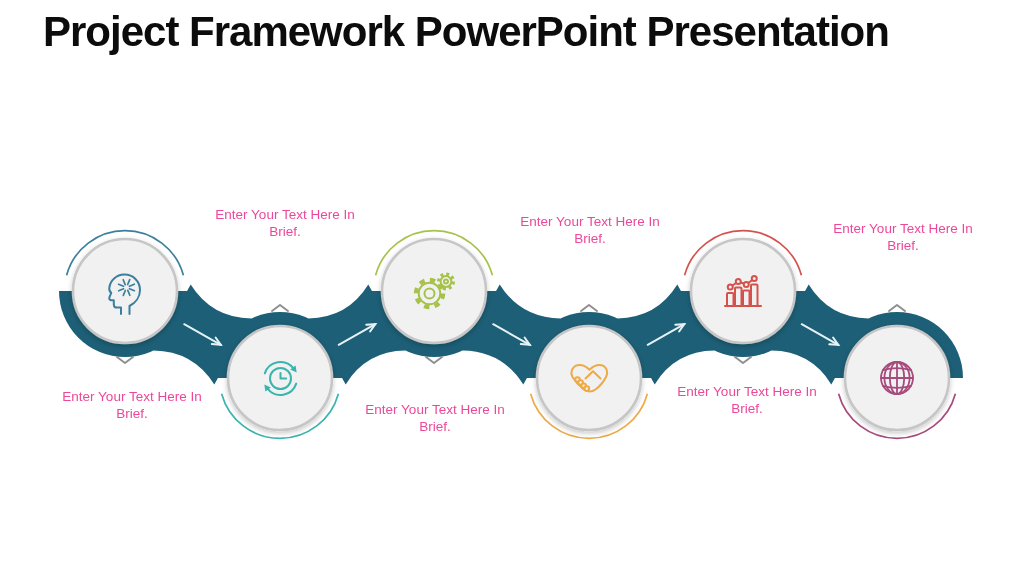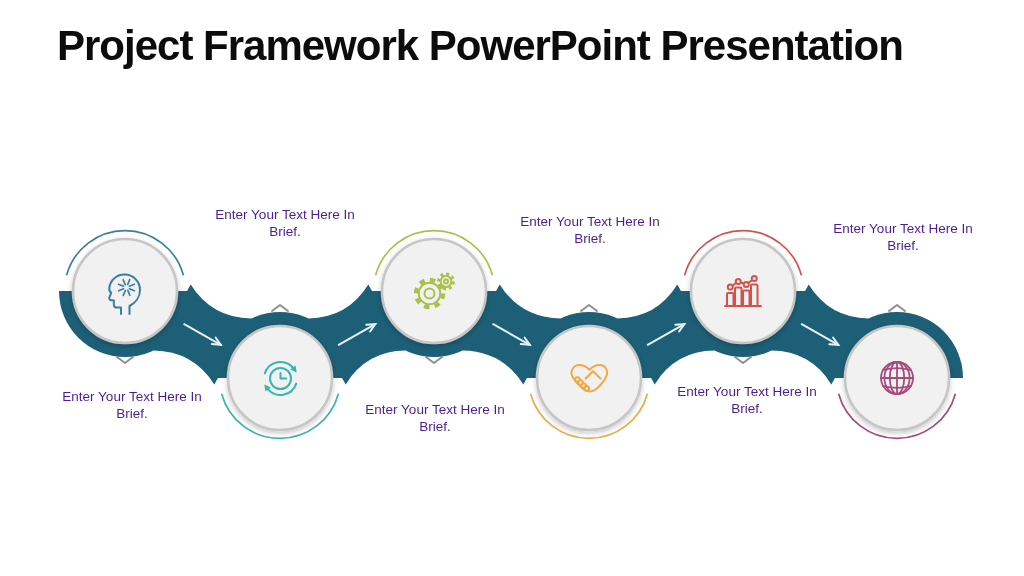--- a/index.html
+++ b/index.html
@@ -1,21 +1,21 @@
 <!DOCTYPE html>
 <html><head>
 <meta charset="utf-8">
 <style>
   html,body{margin:0;padding:0;}
   body{width:1024px;height:576px;position:relative;background:#ffffff;overflow:hidden;
        font-family:"Liberation Sans", sans-serif;}
-  .slide-title{position:absolute;left:43px;top:8px;margin:14px;font-size:42px;line-height:1.15;
+  .slide-title{position:absolute;left:43px;top:8px;margin:0;font-size:42px;line-height:1.15;
        font-weight:bold;letter-spacing:-1px;color:#0c0c0c;white-space:nowrap;}
   #diagram-svg{position:absolute;left:0;top:0;}
-  .step-label{position:absolute;width:164px;font-size:13.5px;line-height:1.26;color:#4c1d95;
+  .step-label{position:absolute;width:164px;font-size:13.5px;line-height:1.26;color:#ec4899;
        text-align:center;}
   #lbl-0{left:50px;top:388px;}
   #lbl-1{left:203px;top:206px;}
   #lbl-2{left:353px;top:401px;}
   #lbl-3{left:508px;top:213px;}
   #lbl-4{left:665px;top:383px;}
   #lbl-5{left:821px;top:220px;}
 </style>
 </head>
 <body>

